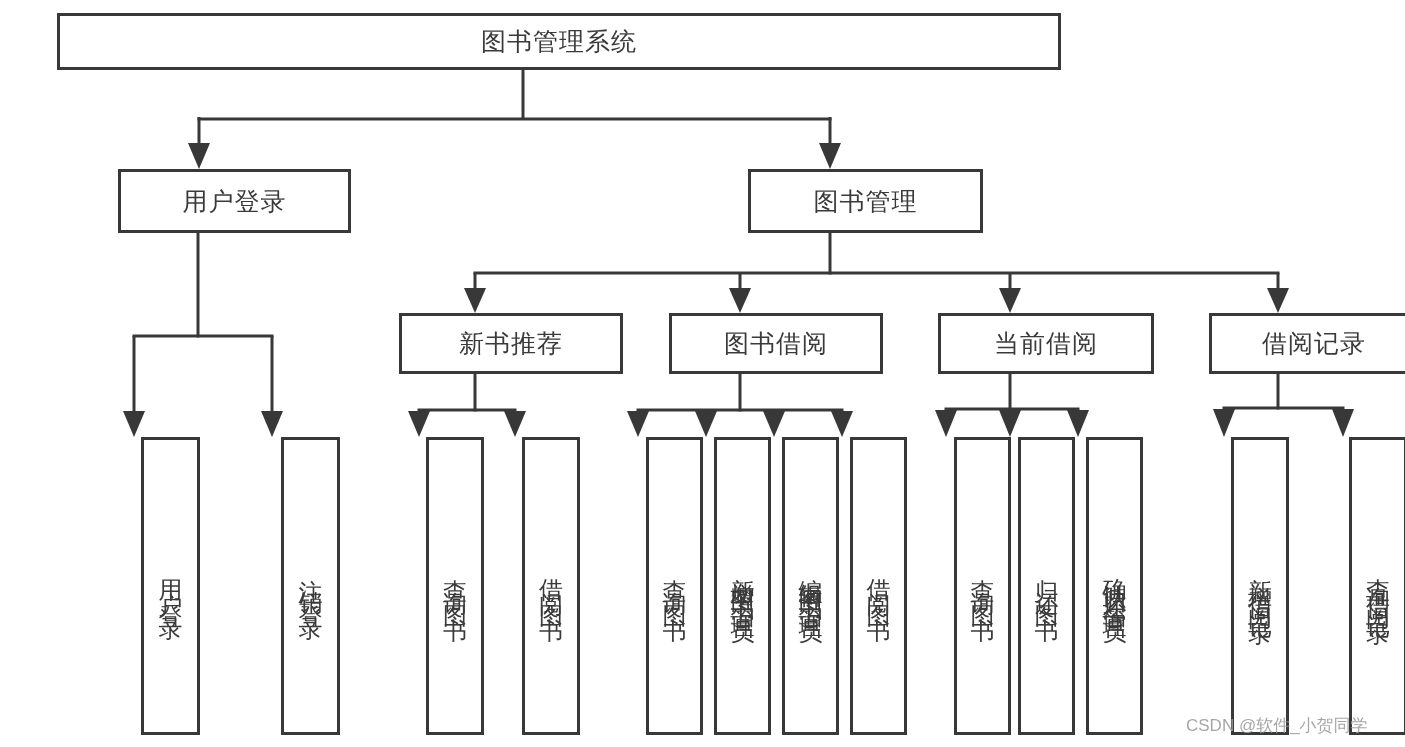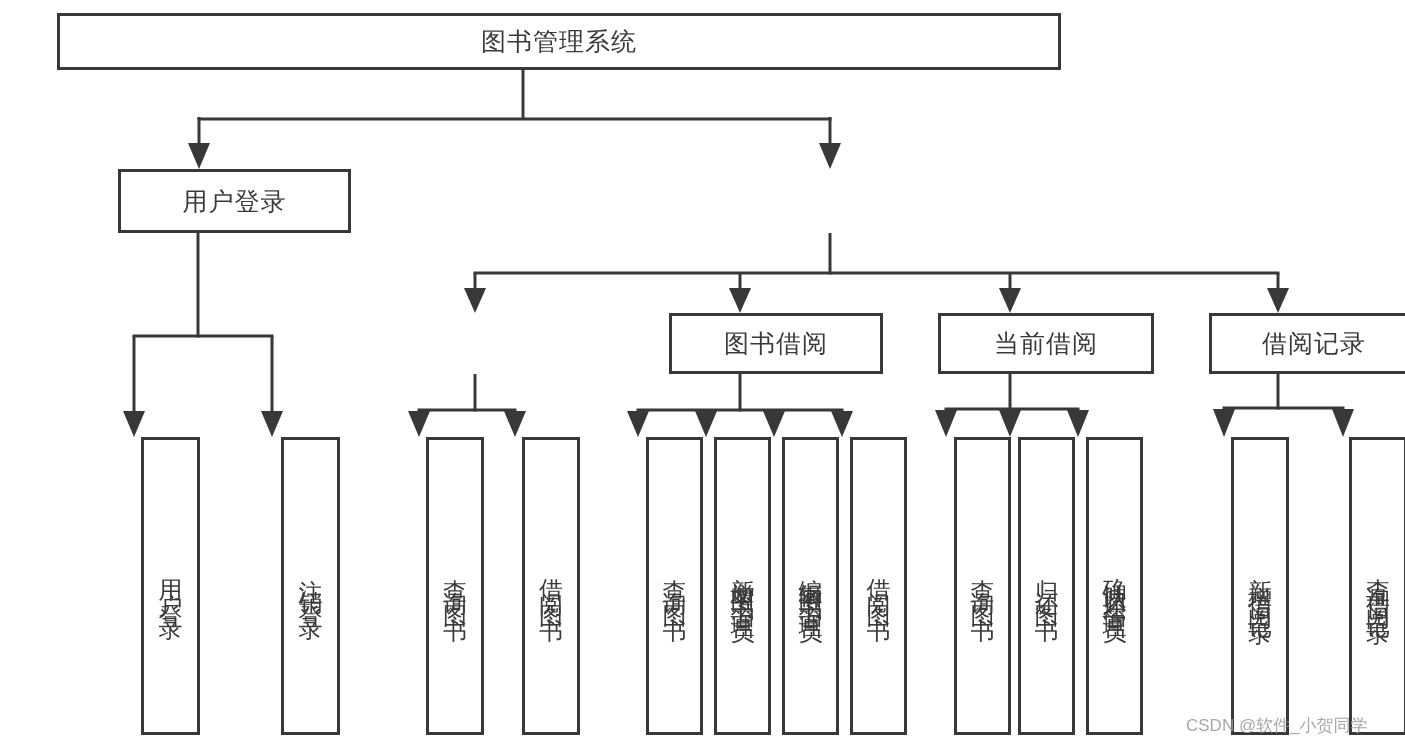--- a/index.html
+++ b/index.html
@@ -112,21 +112,27 @@
     </g>
   </svg>
 
   <div class="node h" style="left:21px;top:13px;width:1004px;height:57px">
     <span>图书管理系统</span>
   </div>
 
   <div class="node h" style="left:82px;top:169px;width:233px;height:64px">
     <span>用户登录</span>
   </div>
+  <div class="node h" style="left:712px;top:169px;width:235px;height:64px">
+    <span>图书管理</span>
+  </div>
 
+  <div class="node h" style="left:363px;top:313px;width:224px;height:61px">
+    <span>新书推荐</span>
+  </div>
   <div class="node h" style="left:633px;top:313px;width:214px;height:61px">
     <span>图书借阅</span>
   </div>
   <div class="node h" style="left:902px;top:313px;width:216px;height:61px">
     <span>当前借阅</span>
   </div>
   <div class="node h" style="left:1173px;top:313px;width:210px;height:61px">
     <span>借阅记录</span>
   </div>
 

